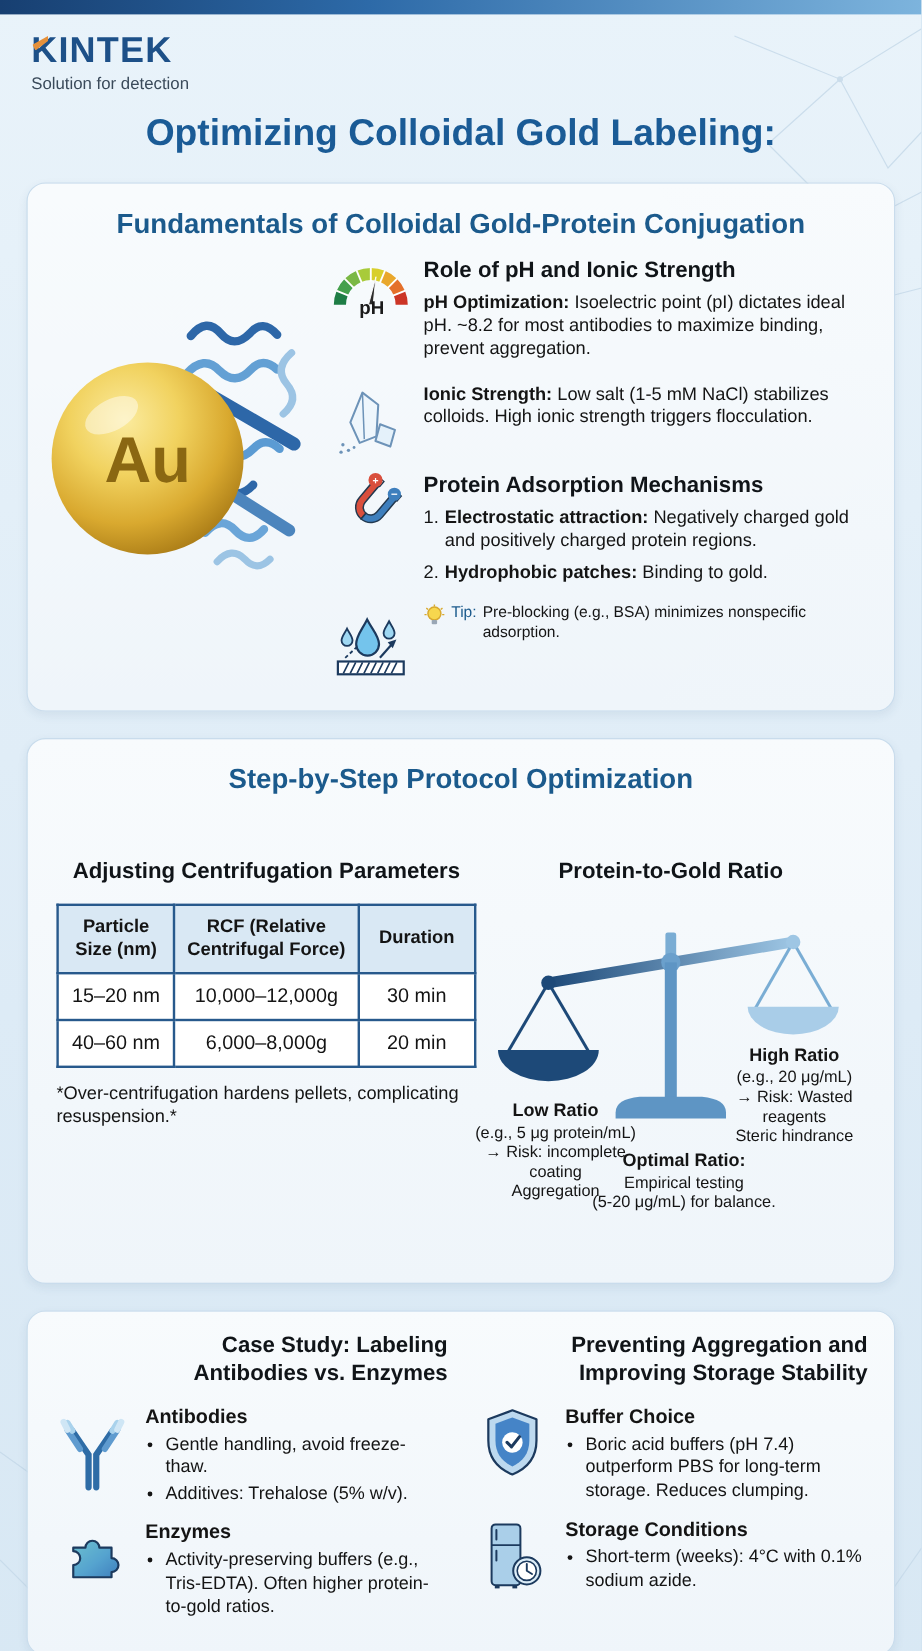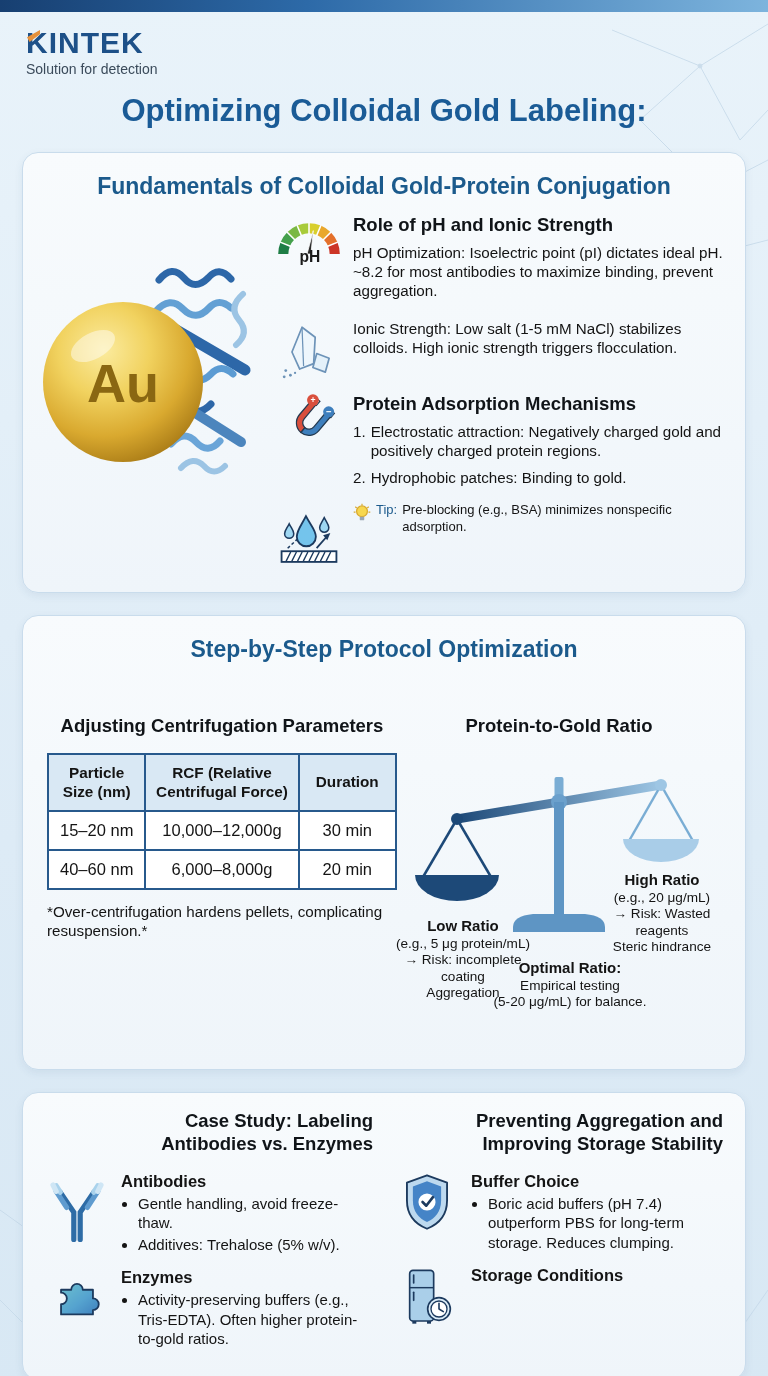--- a/index.html
+++ b/index.html
@@ -21,21 +21,21 @@
   .title { text-align:center; margin:16px 10px 20px; line-height:1.18; }
   .title .t1 { display:block; font-size:31px; font-weight:bold; color:#1a5b96; }
   .title .t2 { display:block; font-size:31px; font-weight:bold; color:#101418; }
 
   
   .card { background:linear-gradient(180deg,#f8fbfd,#eff5fa); border:1px solid #c9dcec; border-radius:16px;
           margin:0 22px 22px; padding:12px 20px 16px; box-shadow:0 3px 8px rgba(40,80,120,.08); }
   .card h2 { text-align:center; color:#1b5a8c; font-size:23px; margin:8px 0 12px; }
   h3.subhead { font-size:18.5px; color:#101418; margin:2px 0 7px; }
   .card p { font-size:15.2px; line-height:1.28; margin:0 0 10px; }
-  .lead { font-weight:normal; }
+  .lead { font-weight:bold; }
 
   
   .c1-body { display:flex; }
   .au-wrap { flex:0 0 238px; margin:42px -4px 0 -12px;text-align:center; }
   .c1-content { flex:1; }
   .irow { display:flex; align-items:flex-start; margin-bottom:8px; }
   .icell { flex:0 0 88px; display:flex; justify-content:center; padding-top:2px; }
   .itext { flex:1; padding-right:2px; }
   .numitem { display:flex; margin-bottom:7px !important; }
   .numitem .num { flex:0 0 auto; margin-right:5px; }
@@ -395,20 +395,23 @@
                 <line x1="22" y1="39" x2="22" y2="51" stroke="#1c3a5e" stroke-width="2.5" stroke-linecap="round"></line>
                 <rect x="20" y="82" width="6" height="4" fill="#1c3a5e"></rect>
                   <rect x="42" y="82" width="6" height="4" fill="#1c3a5e"></rect>
                 <circle cx="60" cy="64" r="17" fill="#dcedf8" stroke="#1c3a5e" stroke-width="2.5"></circle>
                 <circle cx="60" cy="64" r="12" fill="#ffffff" stroke="#1c3a5e" stroke-width="2"></circle>
                 <path d="M60,64 L60,55.5 M60,64 L66.5,68" stroke="#1c3a5e" stroke-width="2.4" stroke-linecap="round"></path>
               </svg>
             </div>
             <div class="itext3">
               <h4>Storage Conditions</h4>
+              <ul>
+                  <li>Short-term (weeks): 4°C with 0.1% sodium azide.</li>
+                </ul>
             </div>
           </div>
         </div>
       </div>
     </section>
 
   </div>
 </div>
 
 </body></html>

